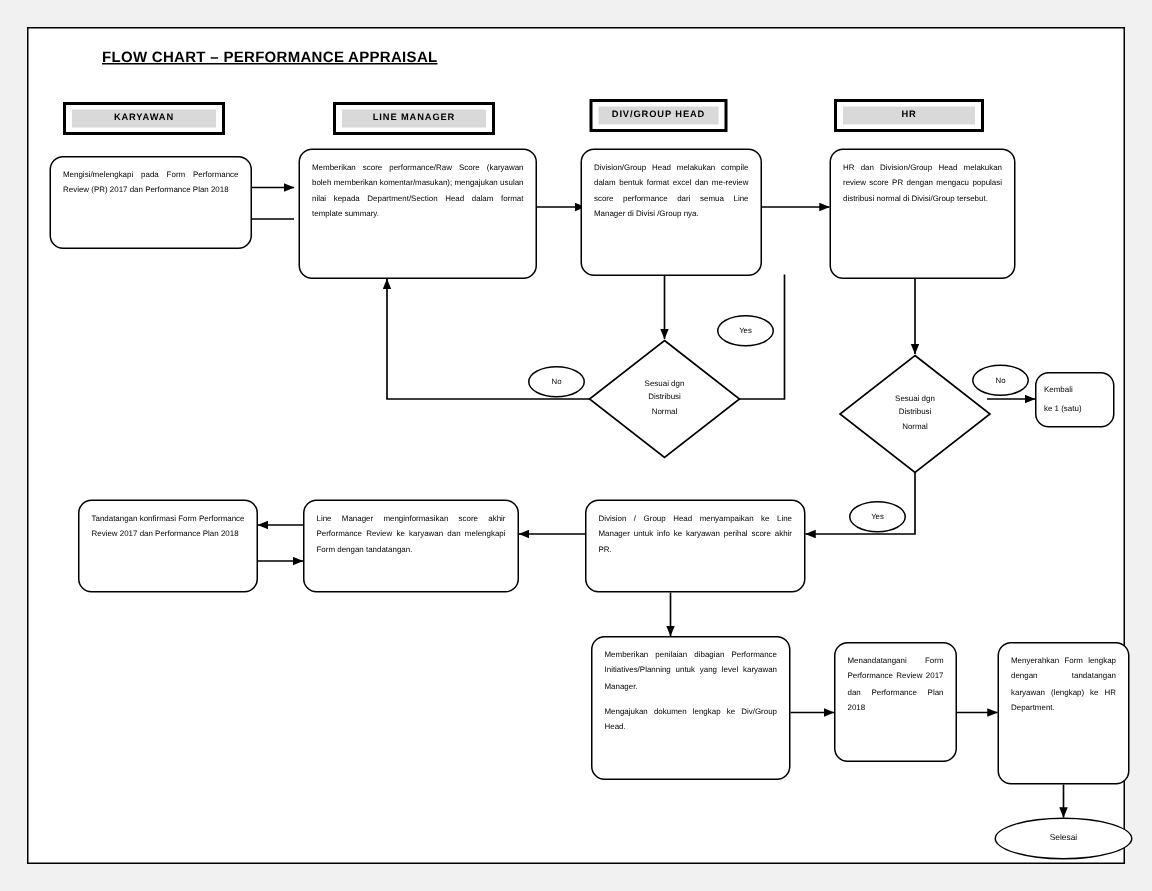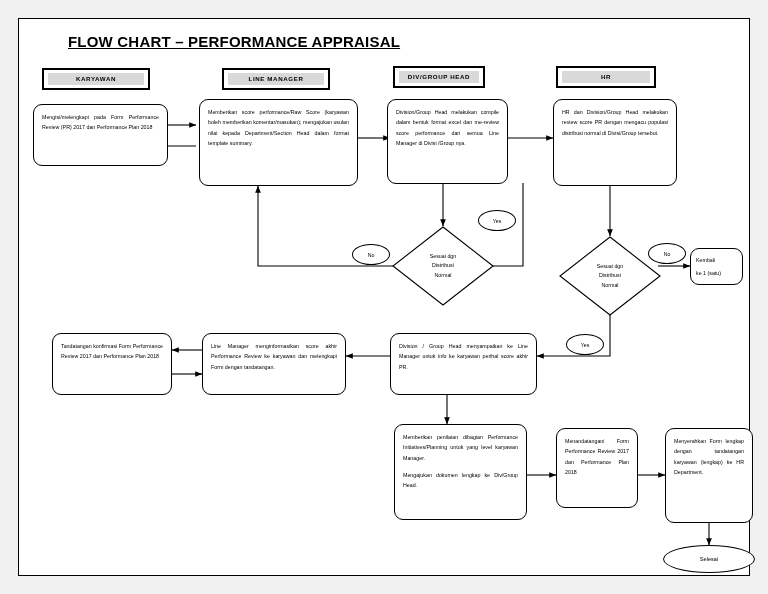--- a/index.html
+++ b/index.html
@@ -1,19 +1,19 @@
 <!DOCTYPE html>
 <html><head>
 <meta charset="utf-8">
 <style>
   html,body{margin:0;padding:0;background:#f0f0f0;}
   body{width:768px;height:594px;overflow:hidden;font-family:"Liberation Sans",sans-serif;}
   #page{position:relative;width:768px;height:594px;background:#f1f1f1;}
   #frame{position:absolute;left:18px;top:18px;width:732px;height:558px;background:#fff;border:1px solid #000;box-sizing:border-box;}
-  .title{position:absolute;left:68px;top:33px;font-size:15px;font-weight:bold;letter-spacing:.2px;
+  .title{position:absolute;left:68px;top:33px;font-size:10px;font-weight:bold;letter-spacing:.2px;
          color:#000;text-decoration:underline;white-space:nowrap;}
   .lane{position:absolute;border:2px solid #000;background:#fff;box-sizing:border-box;
         display:flex;align-items:center;justify-content:center;}
   .lane>span{display:block;width:92%;height:62%;background:#d9d9d9;color:#000;
         font-size:6.2px;font-weight:bold;letter-spacing:.6px;text-align:center;
         line-height:1.9;}
   .box{position:absolute;border:1px solid #000;border-radius:9px;background:#fff;box-sizing:border-box;
        padding:7px 8px;}
   .box p{margin:0;font-size:5.3px;line-height:1.95;color:#000;text-align:justify;text-justify:inter-word;}
   .box p+p{margin-top:7px;}

